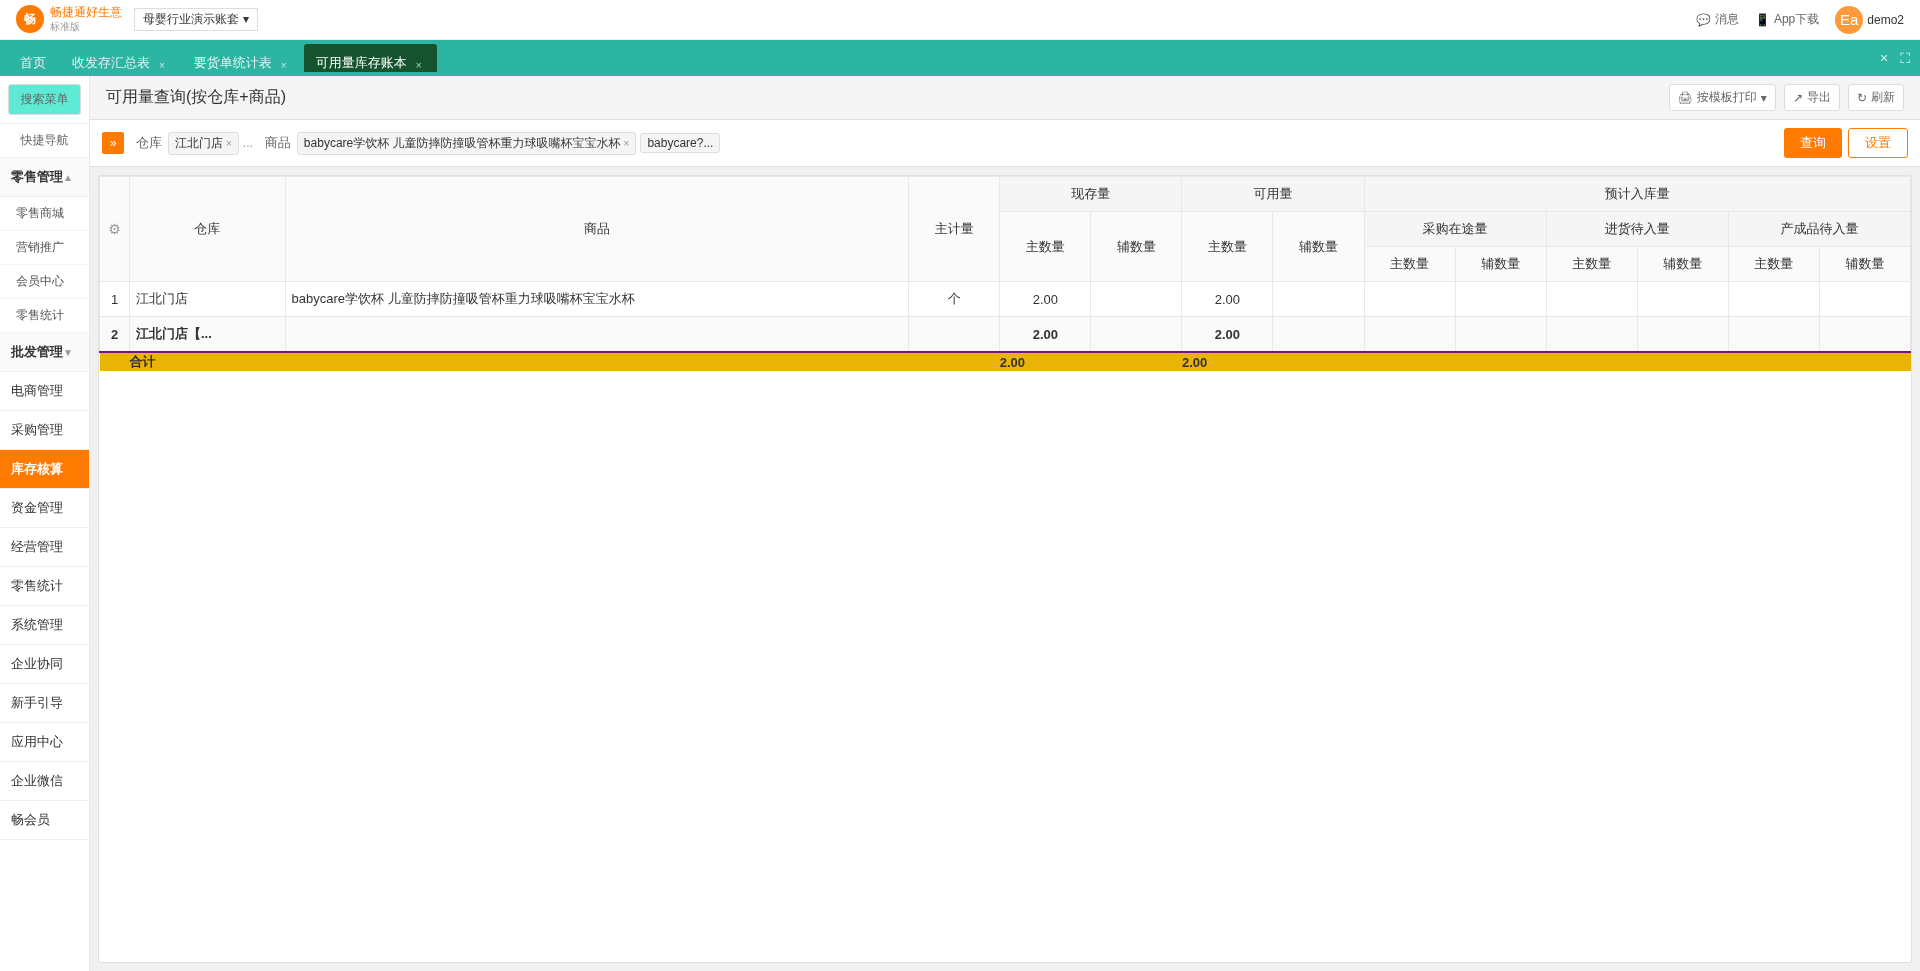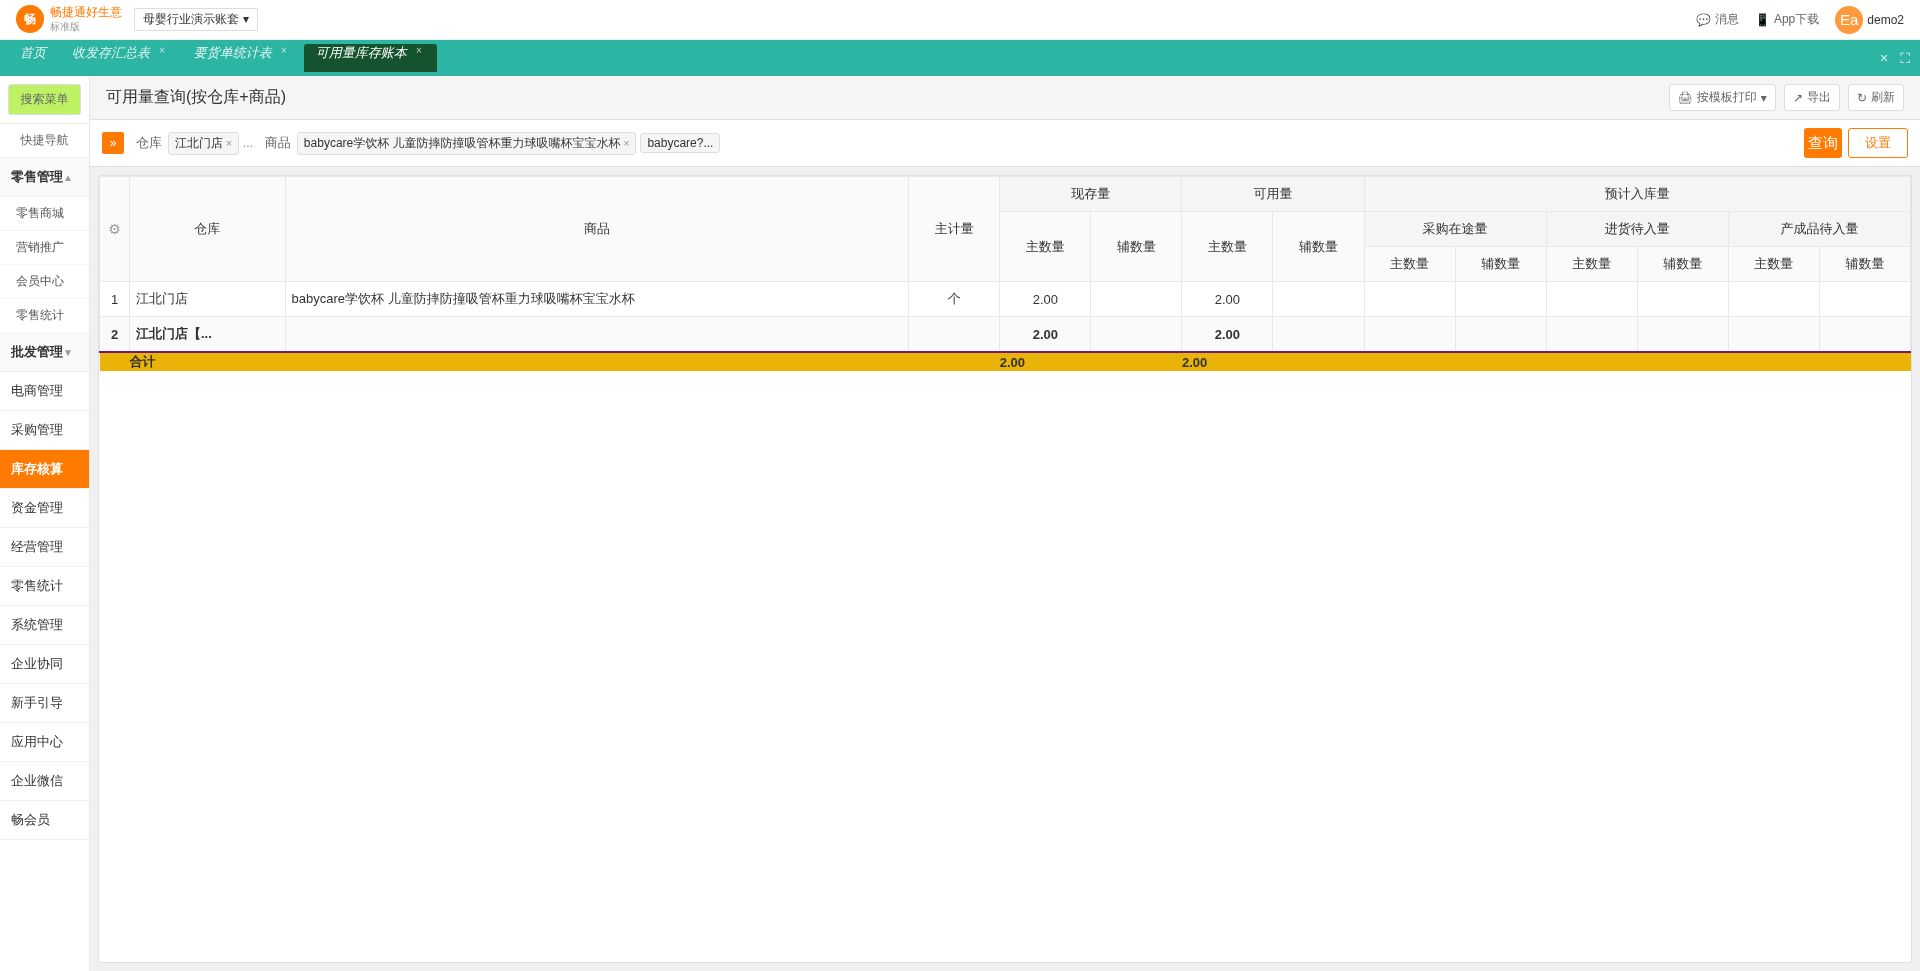--- a/index.html
+++ b/index.html
@@ -34,28 +34,27 @@
       display: flex;
       align-items: center;
       padding: 0 8px;
       flex-shrink: 0;
       gap: 2px;
     }
     .nav-tab {
       height: 28px;
       padding: 0 12px;
       display: flex;
-      align-items: flex-start;
+      align-items: flex-end;
       gap: 6px;
       border-radius: 3px 3px 0 0;
       cursor: pointer;
       font-size: 13px;
       color: rgba(255,255,255,0.85);
       white-space: nowrap;
-      font-style: italic;
     }
     .nav-tab.active {
       background: #14532d;
       color: #fff;
     }
     .nav-tab-close { font-size: 10px; color: rgba(255,255,255,0.7); cursor: pointer; padding: 1px 3px; border-radius: 2px; }
     .nav-tabs-right { margin-left: auto; display: flex; align-items: center; gap: 8px; }
     .nav-icon-btn { color: rgba(255,255,255,0.8); cursor: pointer; font-size: 14px; padding: 2px; }
 
     
@@ -71,21 +70,21 @@
       flex-shrink: 0;
       overflow-y: auto;
     }
     .sidebar-search {
       padding: 8px;
       border-bottom: 1px solid #eee;
     }
     .sidebar-search-btn {
       width: 100%;
       padding: 6px 4px;
-      background: #bef264;
+      background: #5eead4;
       border: 1px solid #ddd;
       border-radius: 3px;
       font-size: 12px;
       color: #666;
       cursor: pointer;
       text-align: center;
     }
     .sidebar-nav-btn {
       padding: 8px;
       text-align: center;
@@ -195,22 +194,22 @@
       color: #333;
     }
     .filter-tag-close { color: #999; cursor: pointer; font-size: 10px; }
     .filter-more { color: #999; font-size: 12px; cursor: pointer; }
     .filter-actions { margin-left: auto; display: flex; gap: 6px; }
     .btn-query {
       background: #ff7a00;
       color: #fff;
       border: none;
       border-radius: 3px;
-      padding: 5px 4px;
-      font-size: 15px;
+      padding: 5px 16px;
+      font-size: 13px;
       cursor: pointer;
     }
     .btn-settings {
       background: #fff;
       color: #ff7a00;
       border: 1px solid #ff7a00;
       border-radius: 3px;
       padding: 5px 16px;
       font-size: 13px;
       cursor: pointer;

